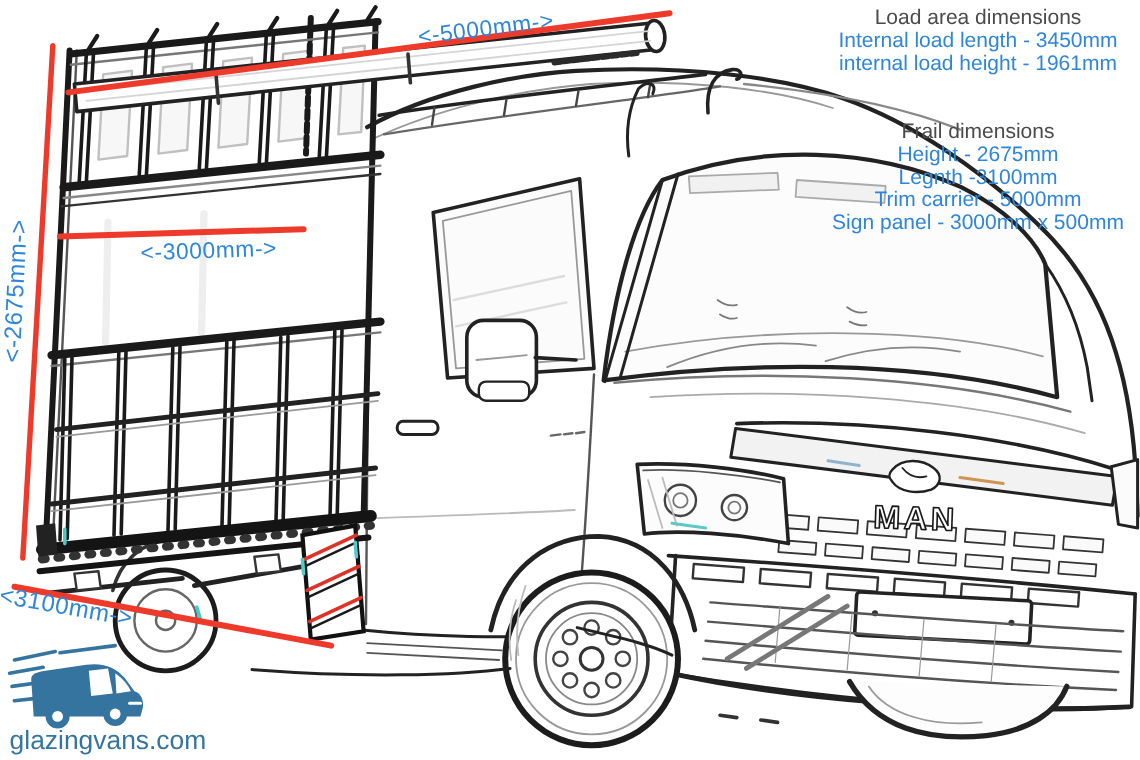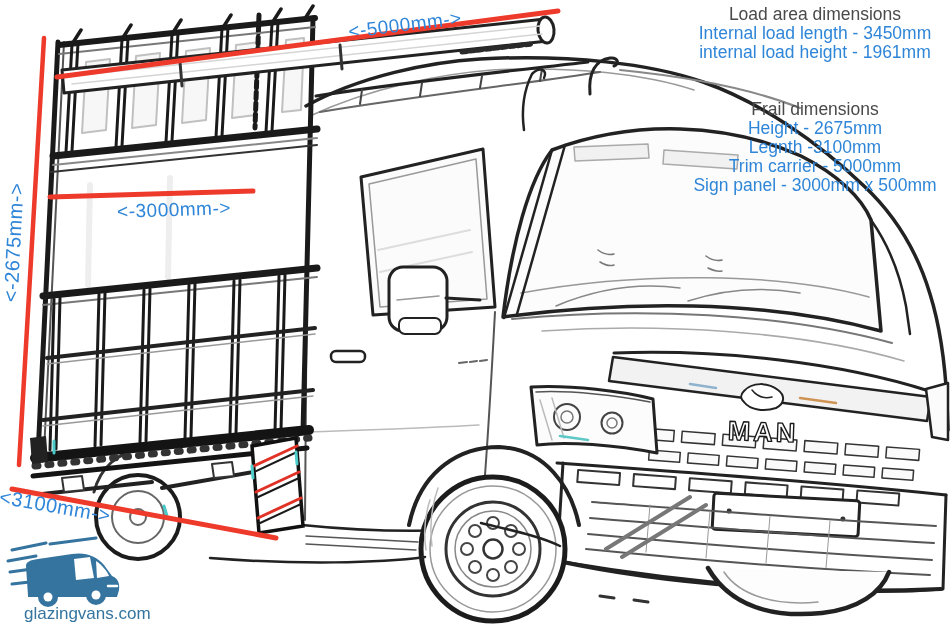--- a/index.html
+++ b/index.html
@@ -14,21 +14,21 @@
   #lbl-2675{left:-61px;top:231px;transform:rotate(-87deg);font-size:20px;}
   #lbl-3100{left:-20px;top:495px;transform:rotate(10deg);font-size:20px;}
   
   .info-block{position:absolute;left:650px;width:330px;text-align:center;
               font-size:17.5px;line-height:19px;color:#2f86d8;}
   #info-load{top:5px;}
   #info-frail{top:100px;}
   .info-title{color:#4a4a4a;}
   
   .logo{position:absolute;left:4px;top:534px;width:130px;height:100px;}
-  .logo-text{position:absolute;left:24px;top:604px;font-size:17px;color:#35749f;}
+  .logo-text{position:absolute;left:8px;top:604px;font-size:22px;color:#35749f;}
 </style>
 </head>
 <body>
 
 <div class="stage">
 
   <svg class="scene" width="950" height="633" viewBox="0 0 950 633">
 
     <g fill="none" stroke-linecap="round" stroke-linejoin="round">
 

